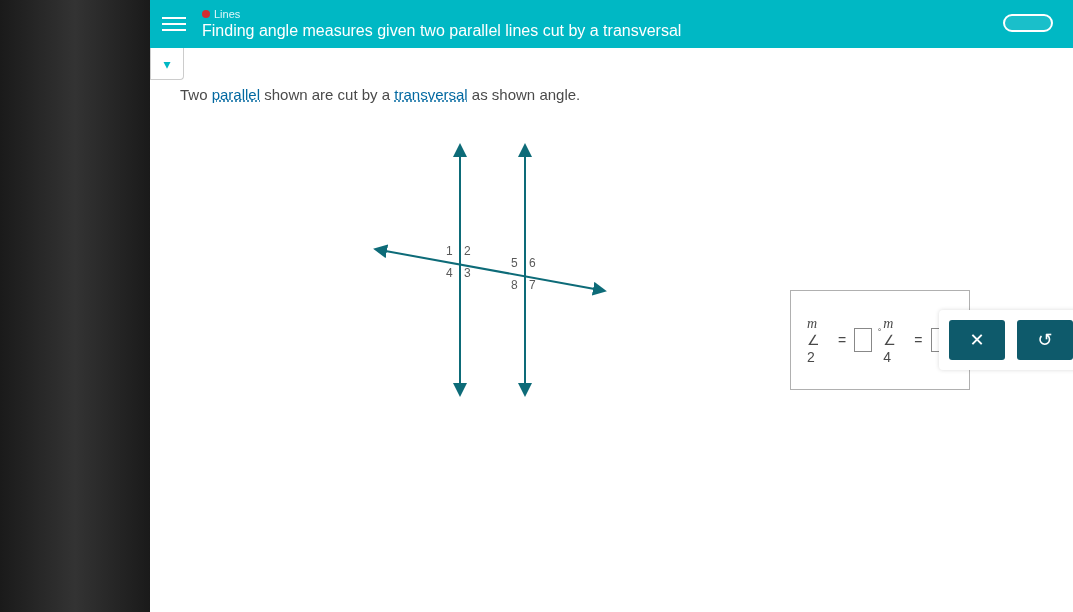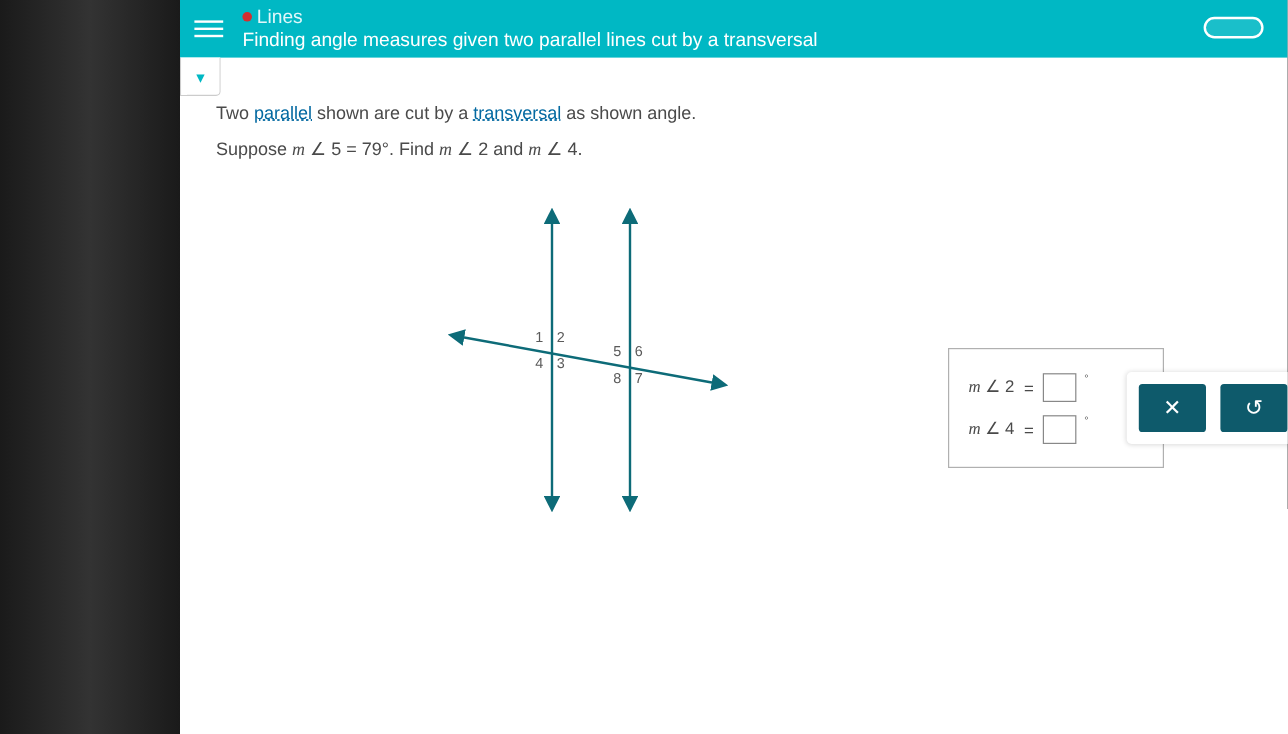--- a/index.html
+++ b/index.html
@@ -38,21 +38,21 @@
       padding: 3px 0;
     }
     .menu-icon span {
       display: block;
       height: 2px;
       background: #fff;
       width: 100%;
     }
     .header-titles { display: flex; flex-direction: column; line-height: 1.2; }
     .breadcrumb-top {
-      font-size: 16px;
+      font-size: 11px;
       color: #e0f7fa;
       display: flex;
       align-items: center;
       gap: 4px;
     }
     .red-dot { width: 8px; height: 8px; border-radius: 50%; background: #d32f2f; display: inline-block; }
     .lesson-title { font-size: 16px; font-weight: 500; }
     .progress-pill {
       position: absolute;
       right: 20px;
@@ -107,21 +107,20 @@
       left: 640px;
       top: 290px;
       width: 180px;
       height: 100px;
       border: 1px solid #b0b0b0;
       background: #fff;
       padding: 14px 16px;
       font-size: 14px;
       color: #4a4a4a;
       display: flex;
-      flex-direction: column;
       justify-content: space-around;
     }
     .answer-row { display: flex; align-items: center; gap: 8px; }
     .answer-input {
       width: 28px;
       height: 24px;
       border: 1px solid #888;
       background: #fff;
       position: relative;
     }
@@ -186,23 +185,20 @@
   </div>
 
   <div class="collapse-tab">
     <span>▾</span>
   </div>
 
   <div class="content-area">
     <div class="problem-text">
       <div>
         <span>Two </span><span class="link-term">parallel</span><span> shown are cut by a </span><span class="link-term">transversal</span><span> as shown angle.</span>
-      </div>
-      <div>
-        <span>Suppose </span><span class="math-i">m</span> <span class="angle-sym">∠</span> <span>5</span> <span>= 79°</span><span>.   Find </span><span class="math-i">m</span> <span class="angle-sym">∠</span> <span>2</span><span> and </span><span class="math-i">m</span> <span class="angle-sym">∠</span> <span>4</span><span>.</span>
       </div>
     </div>
 
     <div class="diagram-wrap">
       <svg class="diagram-svg" viewBox="0 0 280 280">
         <defs>
           <marker id="arr" viewBox="0 0 10 10" refX="5" refY="5" markerWidth="7" markerHeight="7" orient="auto-start-reverse">
             <path d="M 0 0 L 10 5 L 0 10 z" fill="#0d6b78"></path>
           </marker>
         </defs>

